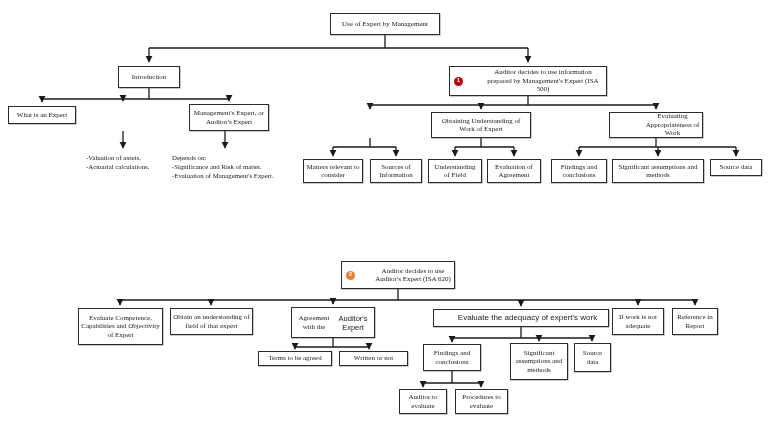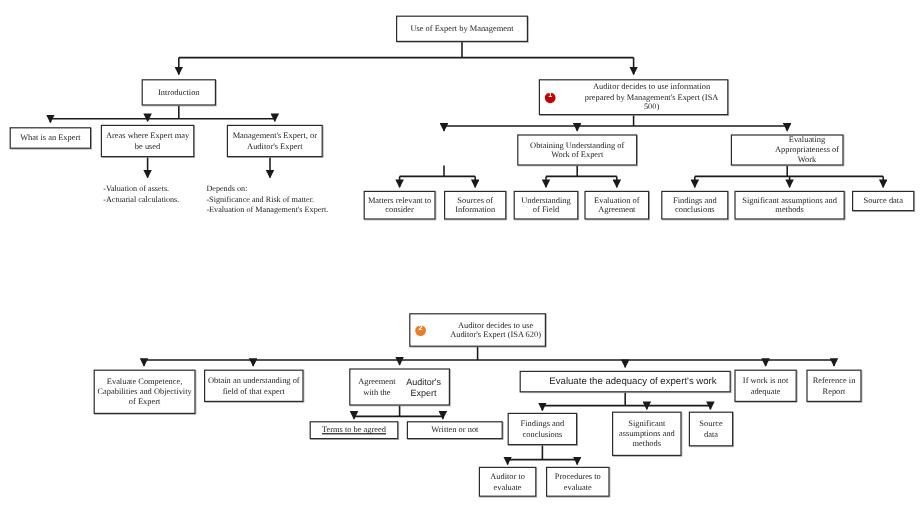--- a/index.html
+++ b/index.html
@@ -97,21 +97,20 @@
       <path d="M481,383 V387" marker-end="url(#arr)"></path>
     </g>
   </svg>
 
   <div class="node" style="left:330px;top:13px;width:110px;height:22px;">Use of Expert by Management</div>
 
   <div class="node" style="left:118px;top:66px;width:62px;height:22px;">Introduction</div>
 
   <div class="node" style="left:8px;top:106px;width:68px;height:18px;">What is an Expert</div>
 
-  <div class="node" style="left:84px;top:104px;width:78px;height:27px;">Areas where Expert may be used</div>
 
   <div class="node" style="left:189px;top:104px;width:80px;height:27px;">Management's Expert, or Auditor's Expert</div>
 
   <div class="note" style="left:86px;top:153px;width:84px;">-Valuation of assets.
 -Actuarial calculations.</div>
 
   <div class="note" style="left:172px;top:153px;width:118px;">Depends on:
 -Significance and Risk of matter.
 -Evaluation of Management's Expert.</div>
 
@@ -154,23 +153,23 @@
     <span>Agreement with the</span>
     <span class="agr2">Auditor's Expert</span>
   </div>
 
   <div class="node sans" style="left:433px;top:309px;width:176px;height:18px;font-size:8px;">Evaluate the adequacy of expert's work</div>
 
   <div class="node" style="left:612px;top:308px;width:52px;height:27px;">If work is not adequate</div>
 
   <div class="node" style="left:672px;top:308px;width:46px;height:27px;">Reference in Report</div>
 
-  <div class="node" style="left:258px;top:351px;width:74px;height:15px;text-decoration:underline;">Terms to be agreed</div>
+  <div class="node" style="left:258px;top:351px;width:74px;height:15px;">Terms to be agreed</div>
 
-  <div class="node" style="left:339px;top:351px;width:80px;height:15px;">Written or not</div>
+  <div class="node" style="left:339px;top:351px;width:69px;height:15px;">Written or not</div>
 
   <div class="node" style="left:423px;top:344px;width:58px;height:27px;">Findings and conclusions</div>
 
   <div class="node" style="left:510px;top:343px;width:58px;height:37px;">Significant assumptions and methods</div>
 
   <div class="node" style="left:574px;top:343px;width:37px;height:29px;">Source data</div>
 
   <div class="node" style="left:399px;top:389px;width:48px;height:25px;">Auditor to evaluate</div>
 
   <div class="node" style="left:455px;top:389px;width:53px;height:25px;">Procedures to evaluate</div>

